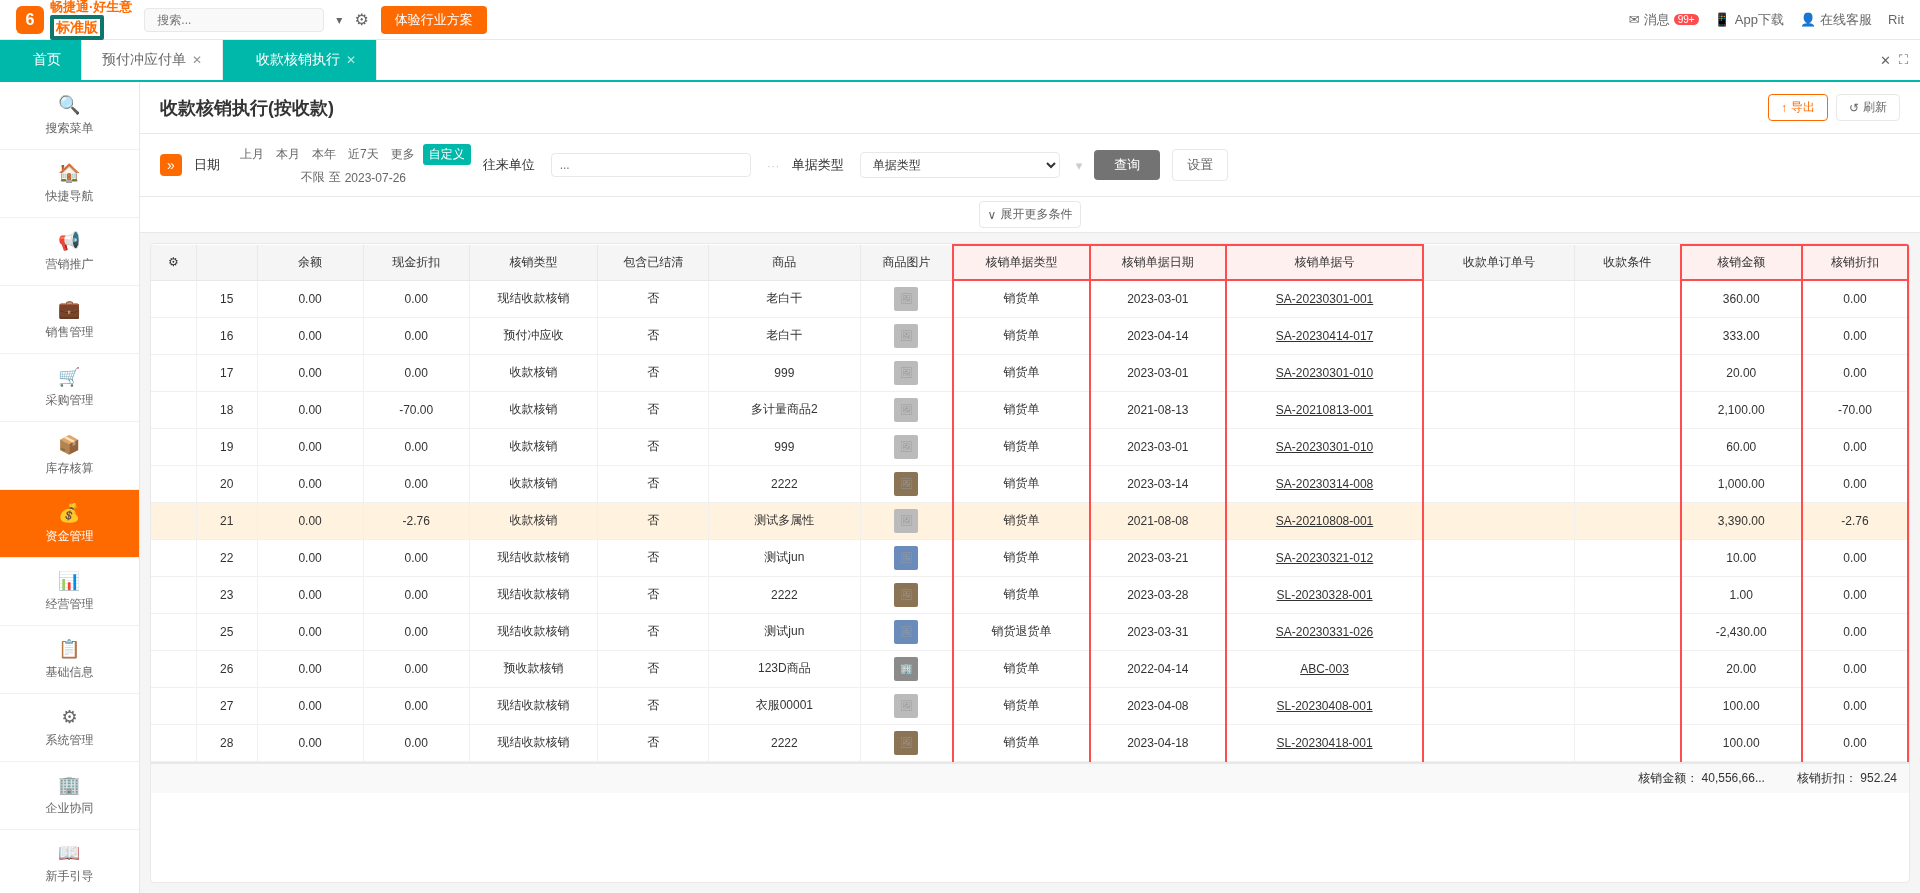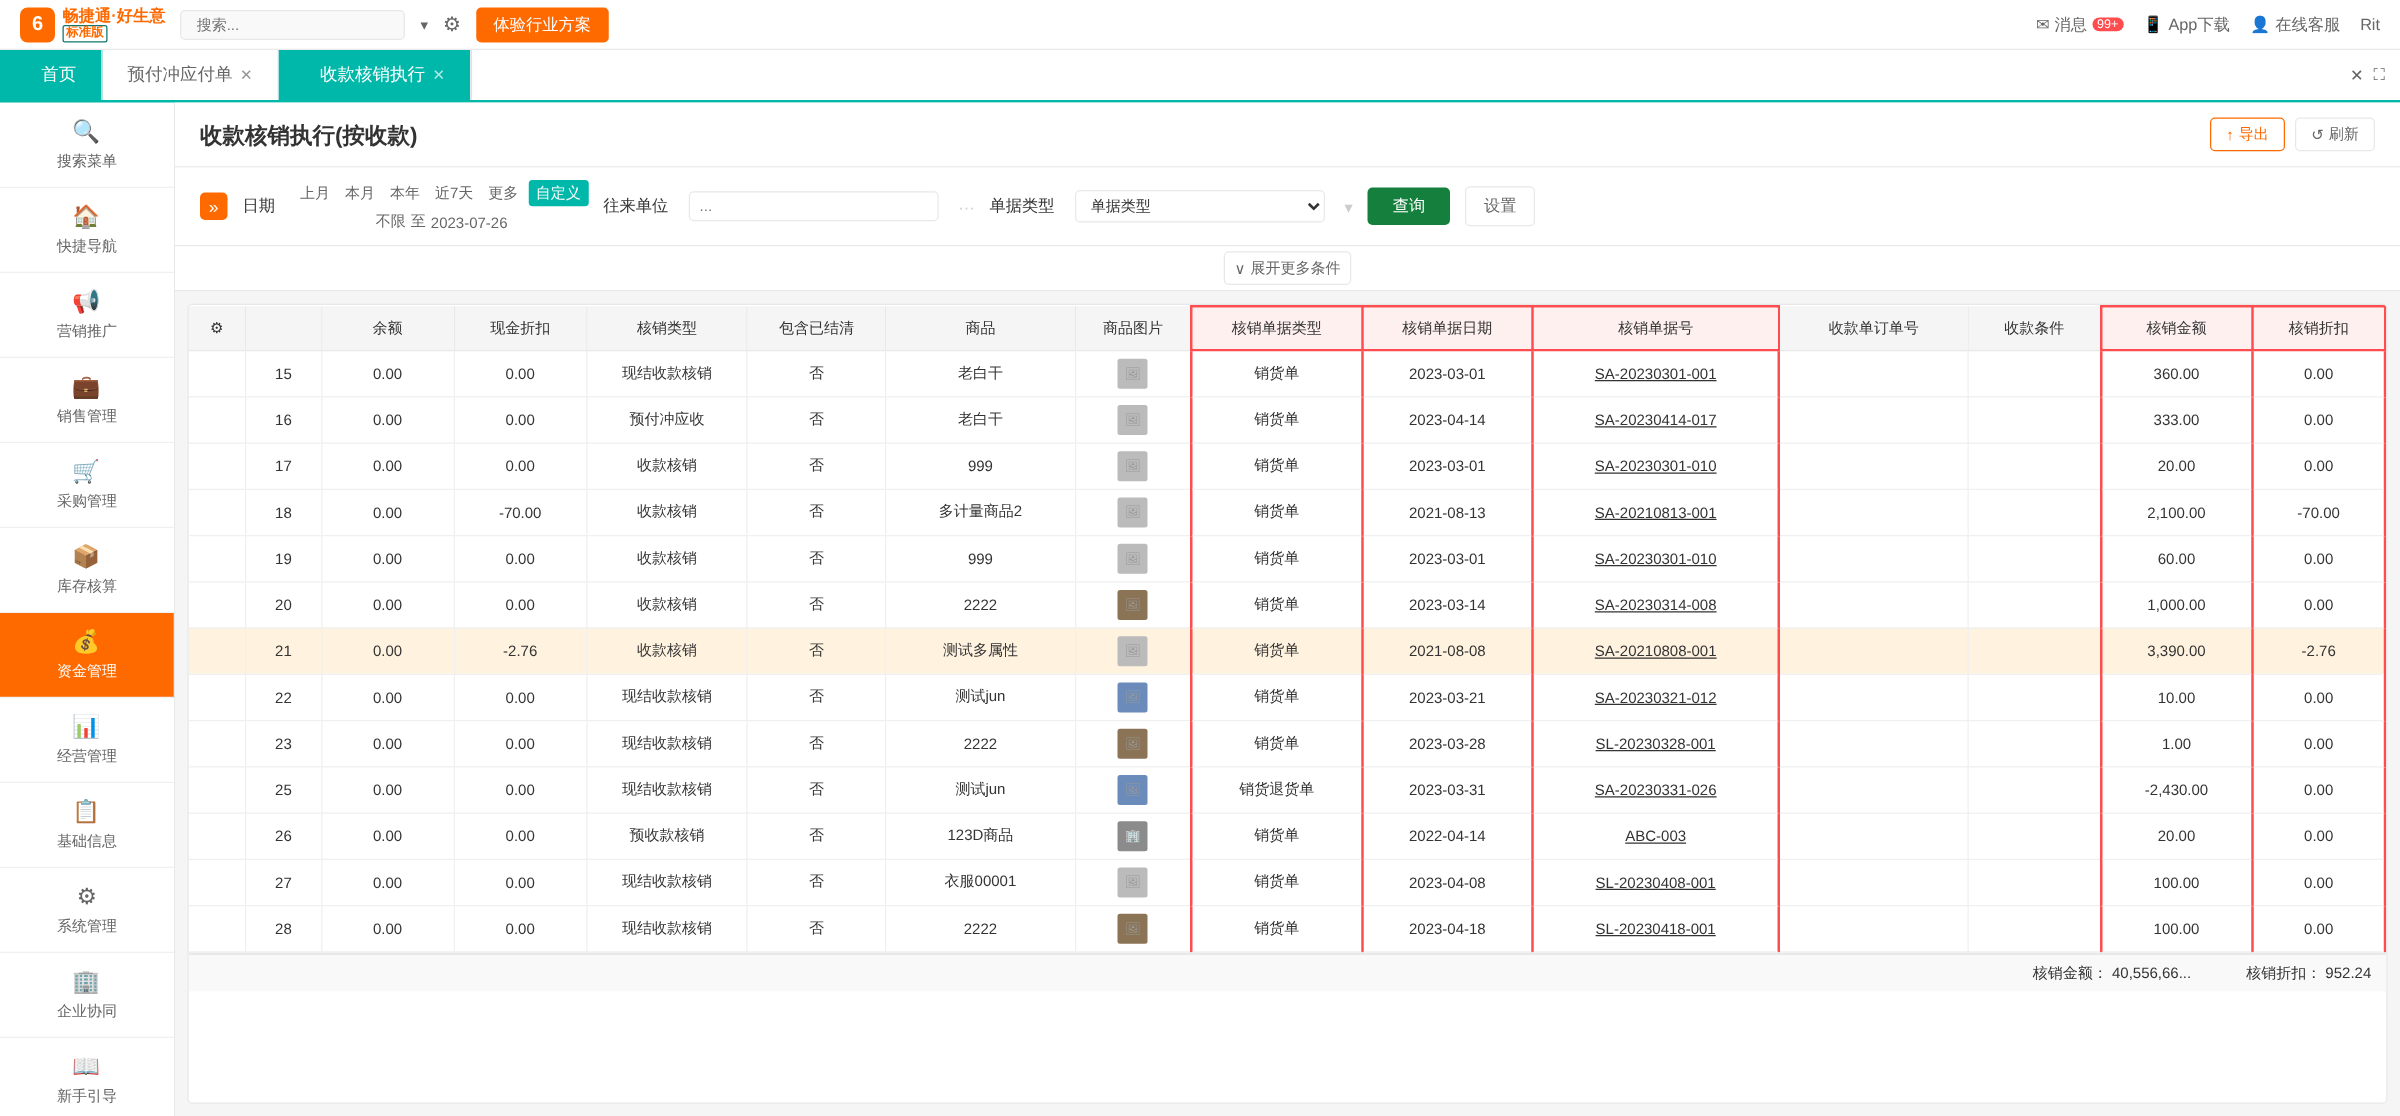--- a/index.html
+++ b/index.html
@@ -46,53 +46,53 @@
     .filter-bar { background: #fff; padding: 10px 20px; border-bottom: 1px solid #e8e8e8; display: flex; align-items: center; flex-wrap: wrap; gap: 12px; }
     .filter-expand-btn { background: #ff6a00; color: white; border: none; border-radius: 4px; width: 22px; height: 22px; cursor: pointer; font-size: 14px; display: flex; align-items: center; justify-content: center; flex-shrink: 0; }
     .filter-item { display: flex; align-items: center; gap: 16px; font-size: 13px; color: #666; }
     .filter-label { color: #333; }
     .filter-date-group { display: flex; align-items: center; gap: 4px; flex-direction: column; }
     .filter-date-row { display: flex; align-items: center; gap: 4px; }
     .date-btn { font-size: 12px; color: #666; cursor: pointer; padding: 2px 4px; }
     .date-custom { color: #fff; background: #00b8a9; border-radius: 3px; padding: 2px 6px; font-size: 12px; cursor: pointer; }
     .filter-select { border: 1px solid #e8e8e8; border-radius: 4px; padding: 4px 8px; font-size: 12px; min-width: 160px; color: #333; background: white; }
     .filter-select-wide { min-width: 200px; }
-    .btn-query { background: #15803d; color: white; border: none; border-radius: 4px; padding: 6px 20px; cursor: pointer; font-size: 13px; }
+    .btn-query { background: #737373; color: white; border: none; border-radius: 4px; padding: 6px 20px; cursor: pointer; font-size: 13px; }
     .btn-settings { border: 1px solid #e8e8e8; color: #666; background: white; border-radius: 4px; padding: 6px 14px; cursor: pointer; font-size: 13px; }
     .expand-conditions { display: flex; align-items: center; gap: 4px; color: #666; font-size: 12px; cursor: pointer; padding: 4px 8px; border: 1px solid #e8e8e8; border-radius: 4px; background: white; }
 
     
     .table-container { flex: 1; overflow: auto; padding: 0; background: #fff; margin: 10px; border-radius: 4px; border: 1px solid #e8e8e8; }
     .data-table { width: 100%; border-collapse: collapse; font-size: 12px; }
     .data-table th { background: #f5f5f5; border-bottom: 1px solid #e8e8e8; border-right: 1px solid #e8e8e8; padding: 8px 6px; text-align: center; color: #333; font-weight: normal; white-space: nowrap; position: sticky; top: 0; z-index: 1; }
     .data-table td { border-bottom: 1px solid #f0f0f0; border-right: 1px solid #f0f0f0; padding: 6px 6px; text-align: center; color: #333; white-space: nowrap; }
     .data-table tr.highlighted td { background: #fff3e0; }
     .link-cell { color: #1890ff; cursor: pointer; text-decoration: underline; }
     .red-text { color: #f5222d; }
-    .table-footer { background: #f9f9f9; padding: 6px 12px; display: flex; justify-content: flex-end; border-top: 2px solid #e8e8e8; font-size: 12px; color: #333; gap: 44px; }
+    .table-footer { background: #f9f9f9; padding: 6px 12px; display: flex; justify-content: flex-end; border-top: 2px solid #e8e8e8; font-size: 12px; color: #333; gap: 32px; }
 
     
     ::-webkit-scrollbar { width: 6px; height: 6px; }
     ::-webkit-scrollbar-track { background: #f1f1f1; }
     ::-webkit-scrollbar-thumb { background: #ccc; border-radius: 3px; }
 
     .product-img { width: 24px; height: 24px; background: #e8e8e8; border-radius: 2px; display: inline-flex; align-items: center; justify-content: center; color: #999; font-size: 10px; }
     .product-img-color { background: #8b7355; }
     .product-img-grey { background: #bbb; }
   </style>
 </head>
 <body>
 
 <div class="top-bar">
   <div class="top-bar-left">
     <div class="app-logo">
       <div class="logo-icon">6</div>
       <div style="display:flex;flex-direction:column;line-height:1.2">
         <span style="font-size:13px;font-weight:bold;color:#ff6a00;">畅捷通·好生意</span>
-        <span style="font-size:10px;color:#ff6a00;border:1px solid #0f766e;border-radius:2px;padding:0 2px;display:inline-block;width:fit-content;">标准版</span>
+        <span style="font-size:14px;color:#ff6a00;border:4px solid #0f766e;border-radius:2px;padding:0 2px;display:inline-block;width:fit-content;">标准版</span>
       </div>
     </div>
     <input class="search-input-bar" style="width: 180px;" placeholder="搜索...">
     <span style="color:#666;font-size:12px;cursor:pointer;">▾</span>
     <span class="gear-btn">⚙</span>
     <button class="industry-btn">体验行业方案</button>
   </div>
   <div class="top-bar-right">
     <div class="msg-badge">
       <span>✉</span>

